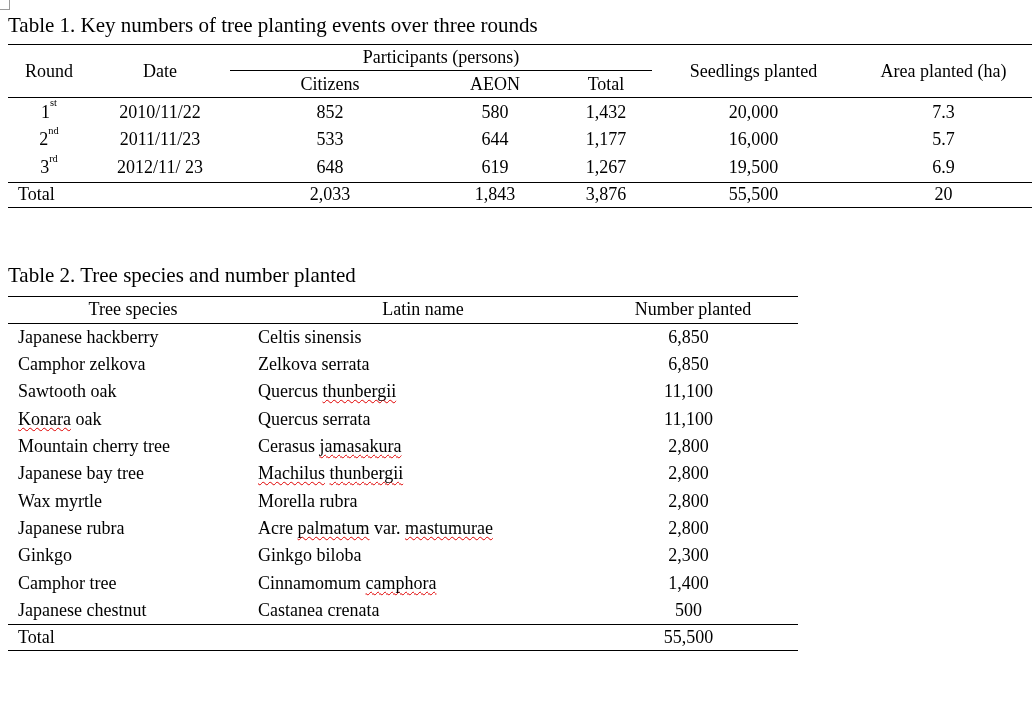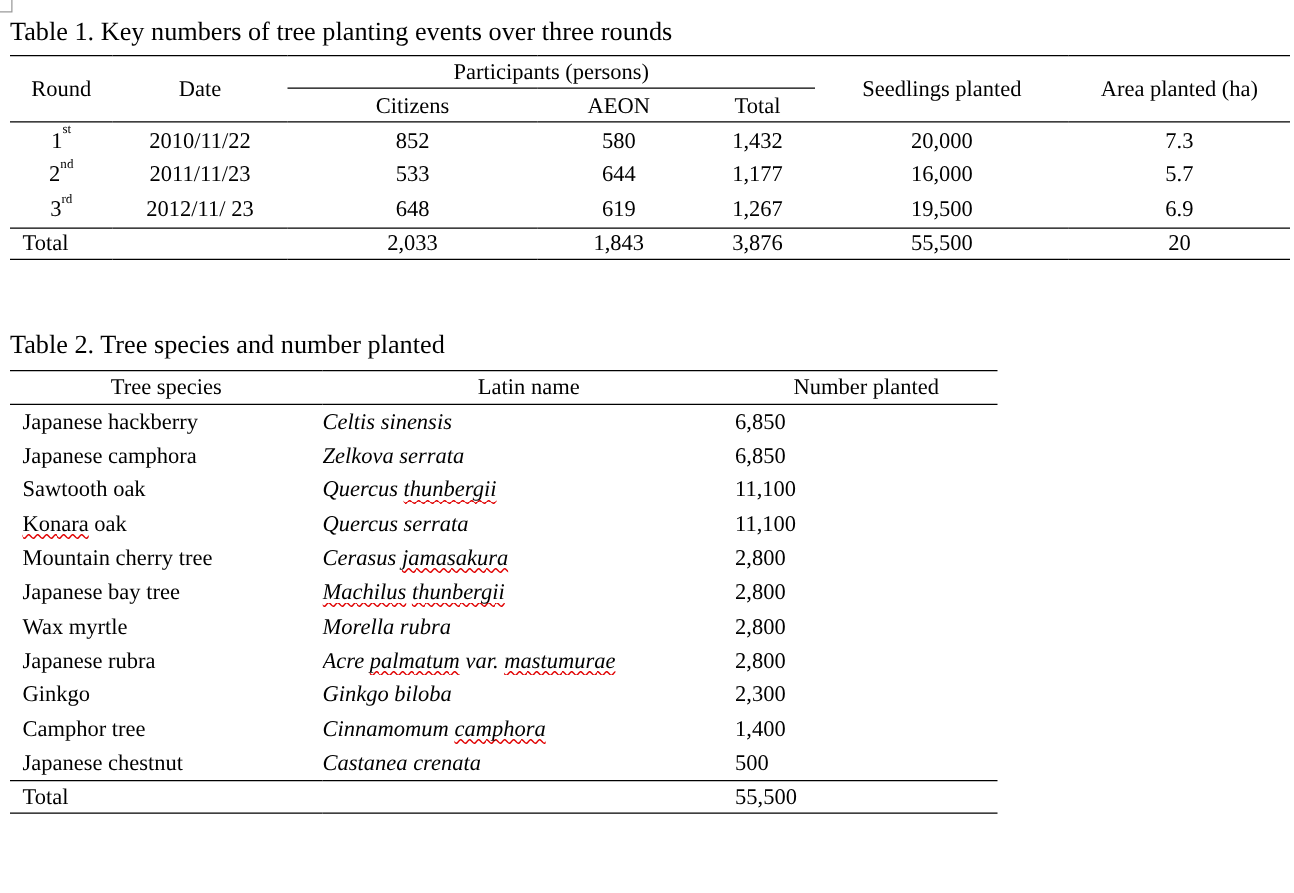--- a/index.html
+++ b/index.html
@@ -57,22 +57,22 @@
     left:8px;top:296px;width:790px;
     border-top:1.6px solid var(--rule);
     border-bottom:1.6px solid var(--rule);
   }
   #table2 thead tr{height:26.5px;}
   #table2 thead th{border-bottom:1.5px solid var(--rule);}
   #table2 tbody.data tr{height:27.4px;}
   #table2 tbody.foot tr{height:26.5px;}
   #table2 tbody.foot td{border-top:1.5px solid var(--rule);}
   .c-species{text-align:left !important;padding-left:10px !important;}
-  .c-latin{text-align:left !important;font-style:italic;}
-  .c-num{text-align:left;padding-right:9px !important;}
+  .c-latin{text-align:left !important;}
+  .c-num{text-align:center;padding-right:9px !important;}
 
   .mis{
     text-decoration-line:underline;
     text-decoration-style:wavy;
     text-decoration-color:var(--mis);
     text-decoration-thickness:1px;
     text-underline-offset:2px;
     text-decoration-skip-ink:none;
   }
 </style>
@@ -165,21 +165,21 @@
         <th>Number planted</th>
       </tr>
     </thead>
     <tbody class="data" id="t2-body">
         <tr>
           <td class="c-species"><span>Japanese hackberry</span></td>
           <td class="c-latin"><span>Celtis sinensis</span></td>
           <td class="c-num">6,850</td>
         </tr>
         <tr>
-          <td class="c-species"><span>Japanese camphora</span></td>
+          <td class="c-species"><span>Camphor zelkova</span></td>
           <td class="c-latin"><span>Zelkova serrata</span></td>
           <td class="c-num">6,850</td>
         </tr>
         <tr>
           <td class="c-species"><span>Sawtooth oak</span></td>
           <td class="c-latin"><span>Quercus </span><span class="mis">thunbergii</span></td>
           <td class="c-num">11,100</td>
         </tr>
         <tr>
           <td class="c-species"><span class="mis">Konara</span><span> oak</span></td>

